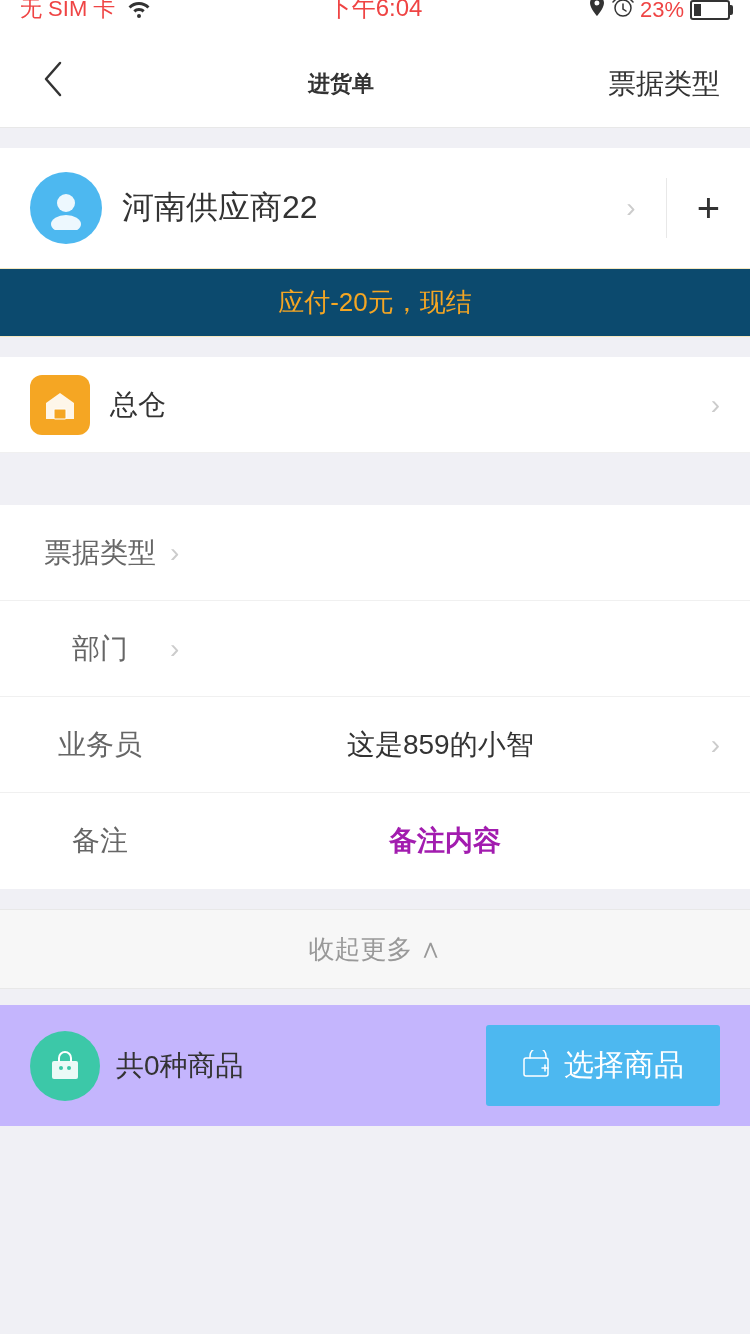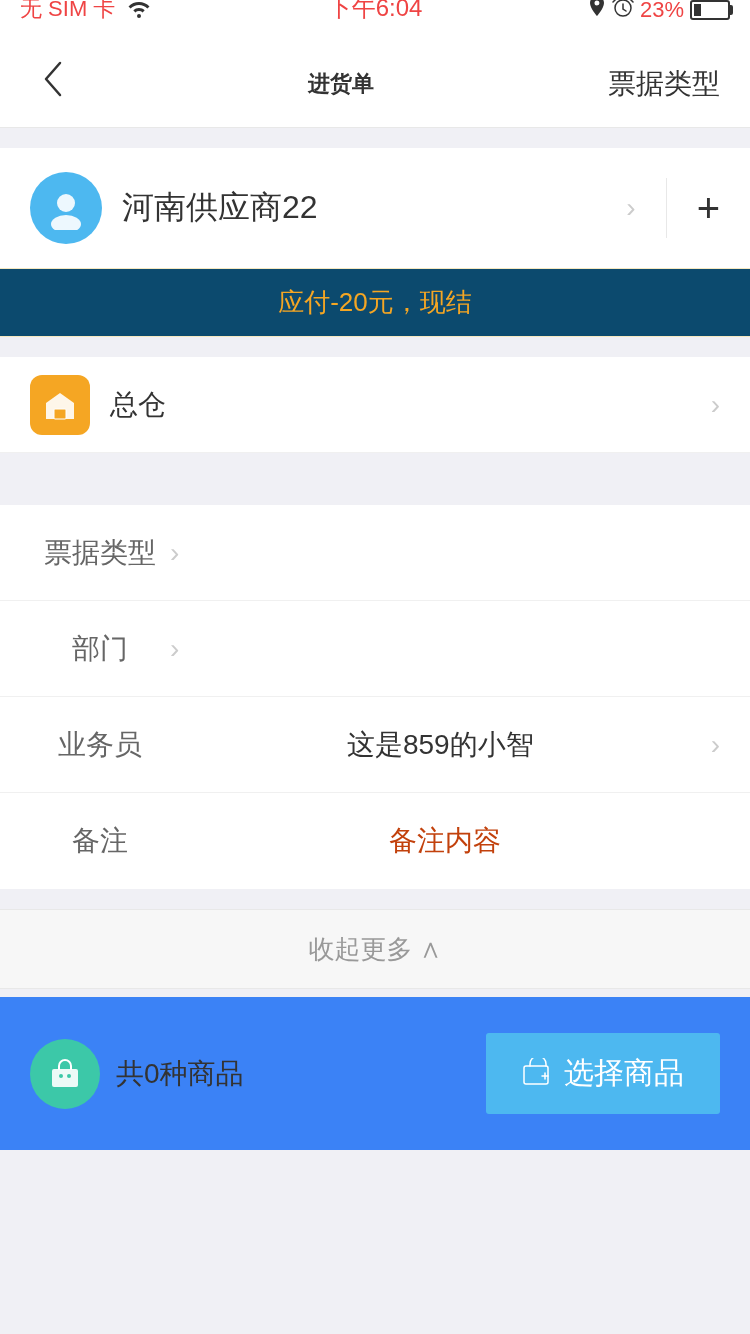--- a/index.html
+++ b/index.html
@@ -172,21 +172,22 @@
 
     .form-value {
       flex: 1;
       font-size: 28px;
       color: #333;
     }
 
     .form-placeholder {
       flex: 1;
       font-size: 28px;
-      color: #c2410c;
+      color: #a21caf;
+      font-weight: bold;
     }
 
     
     .warehouse-row {
       display: flex;
       align-items: center;
       padding: 0 30px;
       height: 96px;
       background: #fff;
       border-bottom: 1px solid #f0f0f0;
@@ -204,26 +205,26 @@
       margin-top: 20px;
       cursor: pointer;
     }
     .collapse-text {
       font-size: 26px;
       color: #999;
     }
 
     
     .bottom-bar {
-      background: #3b82f6;
+      background: #c4b5fd;
       display: flex;
       align-items: center;
       justify-content: space-between;
-      padding: 36px 30px;
-      margin-top: 8px;
+      padding: 20px 30px;
+      margin-top: 16px;
     }
 
     .goods-count-area {
       display: flex;
       align-items: center;
       gap: 16px;
     }
 
     .goods-icon-circle {
       width: 70px;

